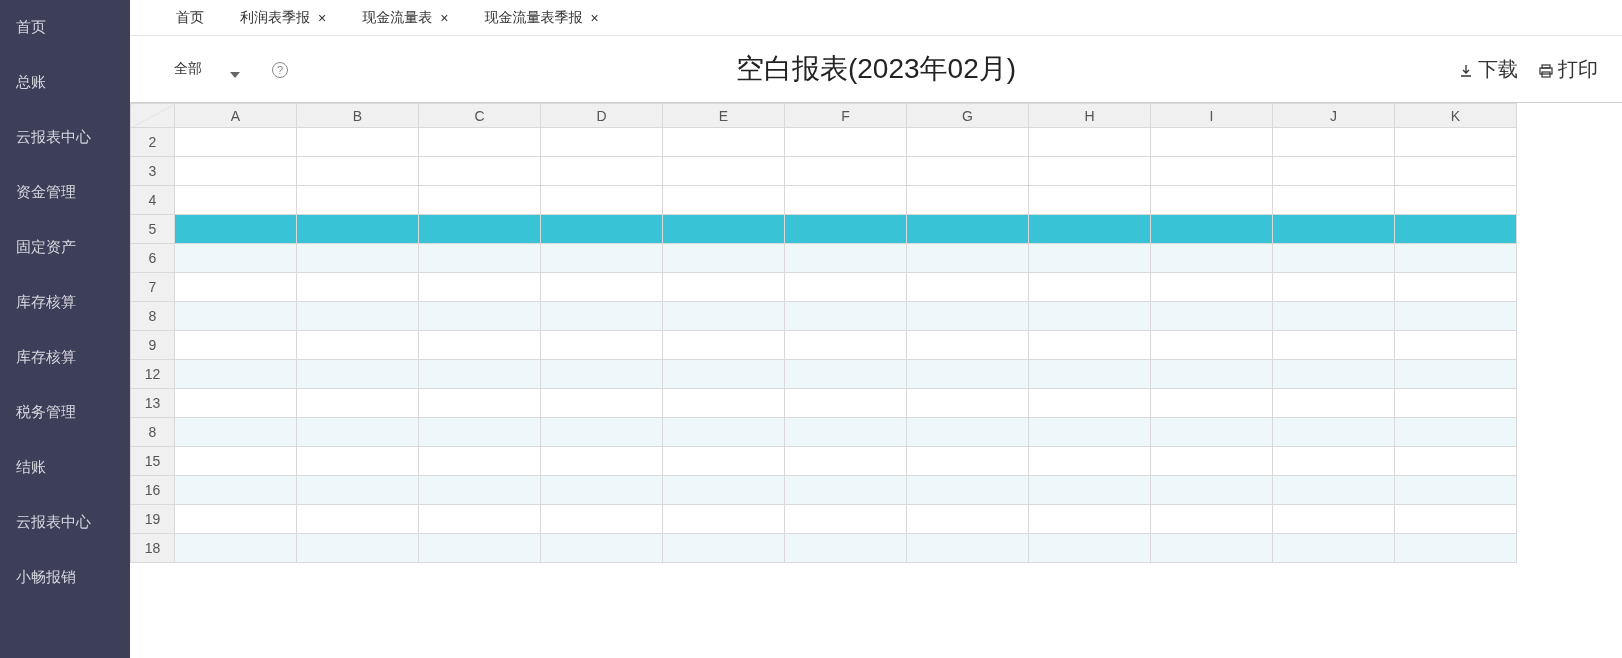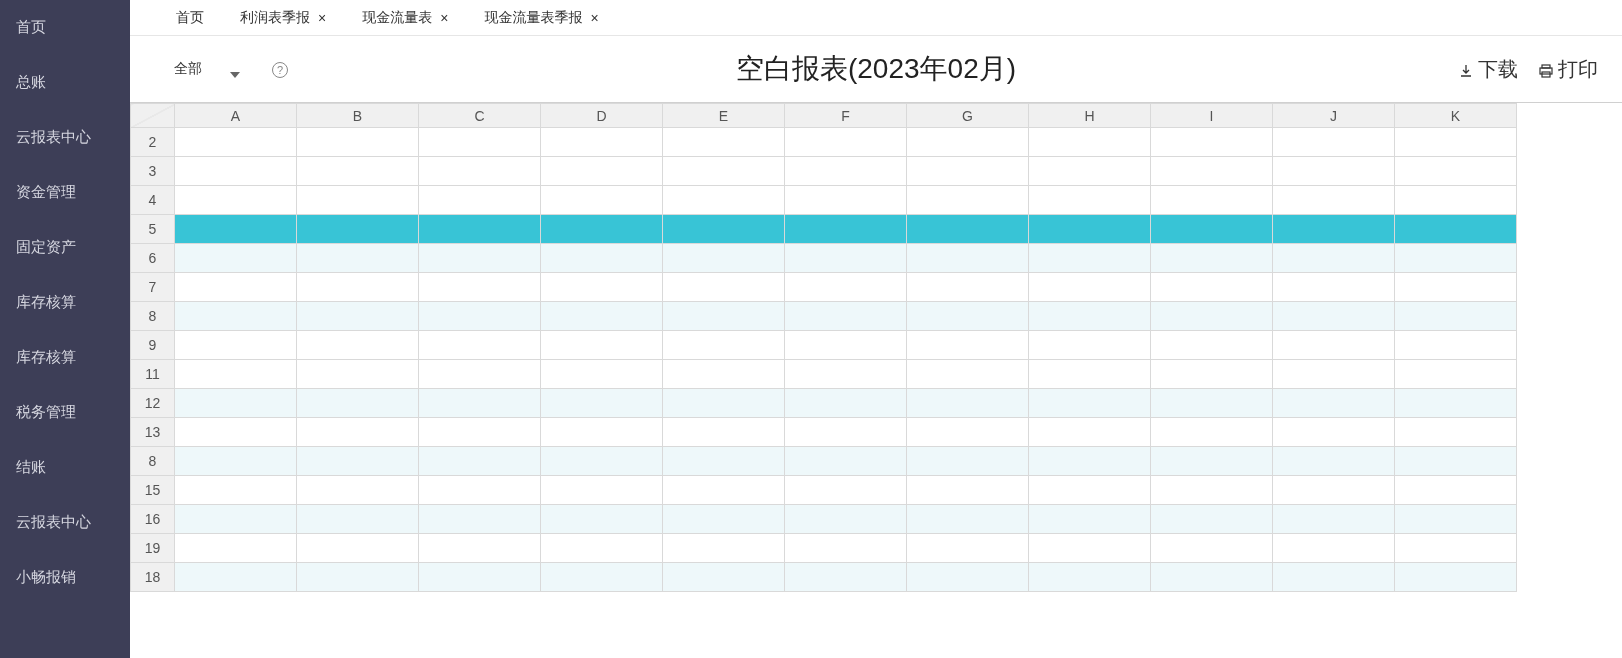--- a/index.html
+++ b/index.html
@@ -349,34 +349,20 @@
             <td></td>
             <td></td>
             <td></td>
             <td></td>
             <td></td>
             <td></td>
             <td></td>
             <td></td>
             <td></td>
           </tr>
-          <tr>
-            <th class="rowhdr">11</th>
-            <td></td>
-            <td></td>
-            <td></td>
-            <td></td>
-            <td></td>
-            <td></td>
-            <td></td>
-            <td></td>
-            <td></td>
-            <td></td>
-            <td></td>
-          </tr>
           <tr class="alt-row">
             <th class="rowhdr">12</th>
             <td></td>
             <td></td>
             <td></td>
             <td></td>
             <td></td>
             <td></td>
             <td></td>
             <td></td>

